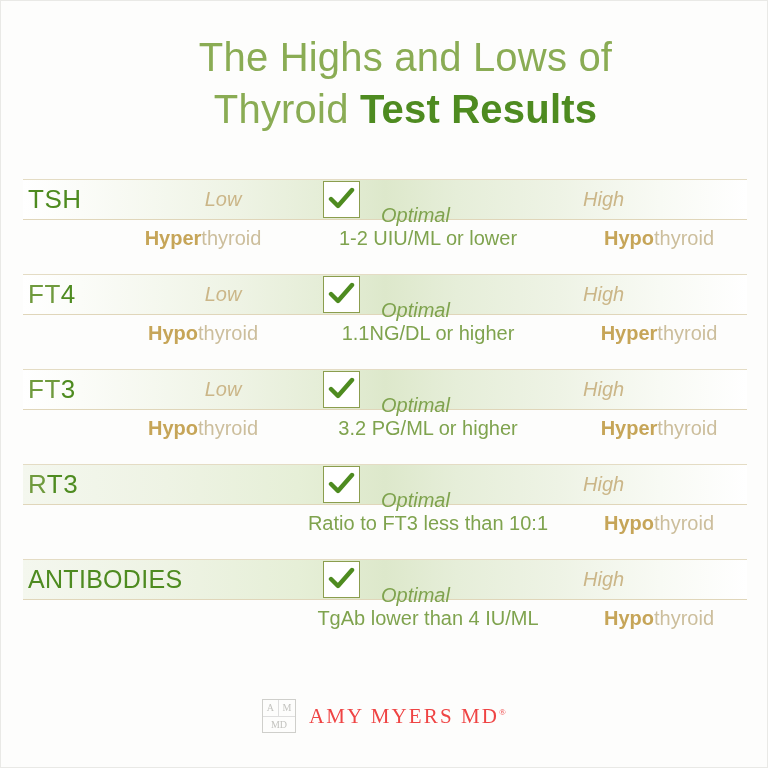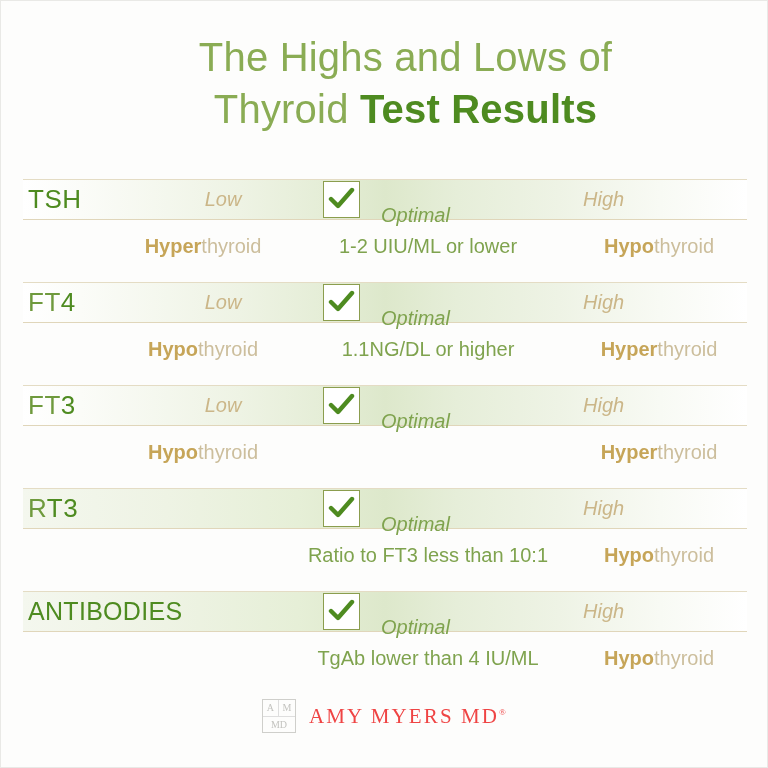--- a/index.html
+++ b/index.html
@@ -171,21 +171,20 @@
     box-sizing: border-box;
   }
   .checkbox svg {
     display: block;
     margin: 4px auto 0 auto;
   }
 
   .sub-row {
     position: relative;
     height: 36px;
-    margin-top: 8px;
   }
   .sub-left {
     position: absolute;
     left: 70px;
     width: 220px;
     top: 0;
     height: 36px;
     line-height: 36px;
     text-align: center;
     font-size: 20px;
@@ -349,20 +348,21 @@
               <path d="M3 13 L10 20 L24 4" fill="none" stroke="#4e8b20" stroke-width="4.4" stroke-linecap="round" stroke-linejoin="round"></path>
             </svg>
           </div>
           <div class="zone-optimal">Optimal</div>
           <div class="zone-high">High</div>
         </div>
       </div>
       <div class="rule bottom"></div>
       <div class="sub-row">
         <div class="sub-left"><span class="b">Hypo</span><span class="n">thyroid</span></div>
+        <div class="sub-center">3.2 PG/ML or higher</div>
         <div class="sub-right"><span class="b">Hyper</span><span class="n">thyroid</span></div>
       </div>
     </div>
 
     <div class="test-row">
       <div class="rule"></div>
       <div class="bar-wrap">
         <div class="bar two"></div>
         <div class="bar-content">
           <div class="test-name"><span class="w-light">R</span><span class="w-bold">T3</span></div>

